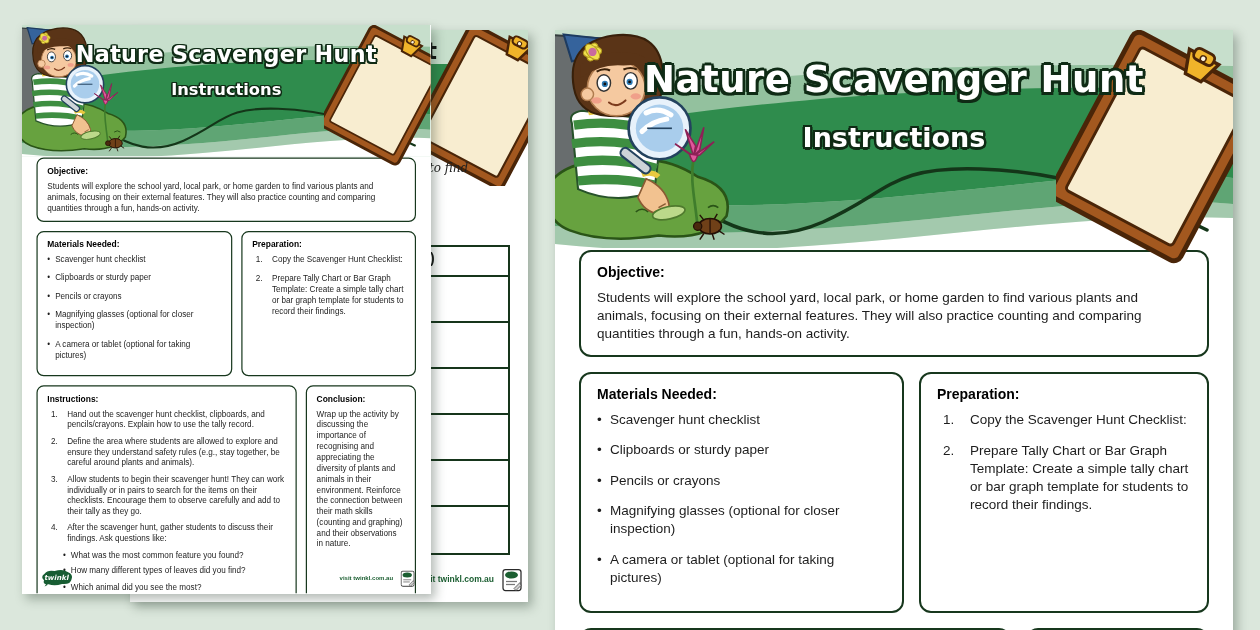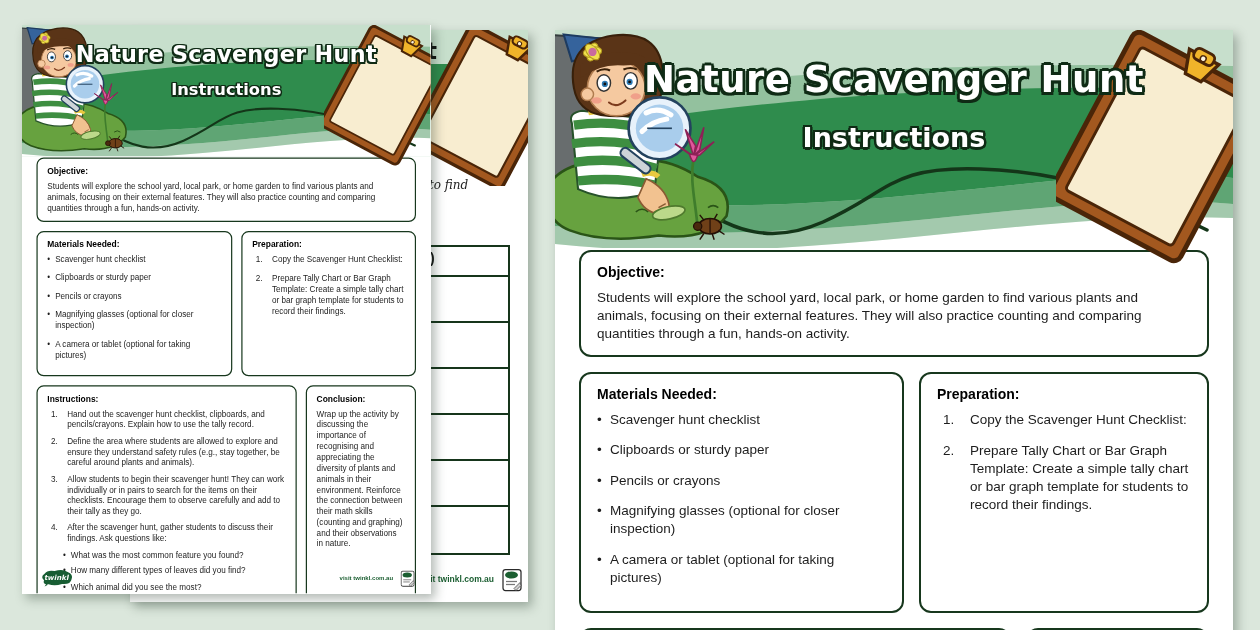--- a/index.html
+++ b/index.html
@@ -49,21 +49,21 @@
   #wrap-left{position:absolute;left:22px;top:25px;width:409px;height:569px;overflow:hidden;z-index:2;background:#fff;}
   #wrap-left .pg{transform:scale(0.6025);transform-origin:top left;}
   #page-right{position:absolute;left:555px;top:30px;z-index:3;}
   
   #page-back{position:absolute;left:130px;top:30px;width:398px;height:572px;background:#fff;z-index:1;overflow:hidden;}
   .bp-band{position:absolute;left:0;top:0;right:0;height:68px;background:#c7dfcc;}
   .bp-dark{position:absolute;left:292px;top:34px;width:34px;height:36px;background:#2f8c4d;}
   .bp-line{position:absolute;left:0;top:72px;width:398px;height:46px;}
   .bp-clip{position:absolute;right:-26px;top:-4px;width:140px;height:160px;}
   .bp-t{position:absolute;left:296px;top:8px;font-family:"DejaVu Sans",sans-serif;font-weight:800;font-size:23px;color:#101010;}
-  .bp-tofind{position:absolute;left:299px;top:148px;font-family:"DejaVu Serif",serif;font-style:italic;font-size:12px;color:#222;}
+  .bp-tofind{position:absolute;left:299px;top:131px;font-family:"DejaVu Serif",serif;font-style:italic;font-size:12px;color:#222;}
   .bp-table{position:absolute;left:148px;top:215px;width:228px;height:306px;border:2px solid #16351b;background:#fff;}
   .bp-th{position:relative;height:28px;border-bottom:2px solid #16351b;}
   .bp-th span{position:absolute;left:150px;top:3px;font-weight:700;font-size:14px;color:#111;}
   .bp-row{height:44px;border-bottom:2px solid #16351b;}
   .bp-row.last{border-bottom:none;}
   .bp-visit{position:absolute;right:34px;bottom:18px;font-size:8.5px;font-weight:700;color:#1b5e31;}
   .bp-badge{position:absolute;right:6px;bottom:10px;width:20px;height:24px;}
 </style>
 </head>
 <body>

